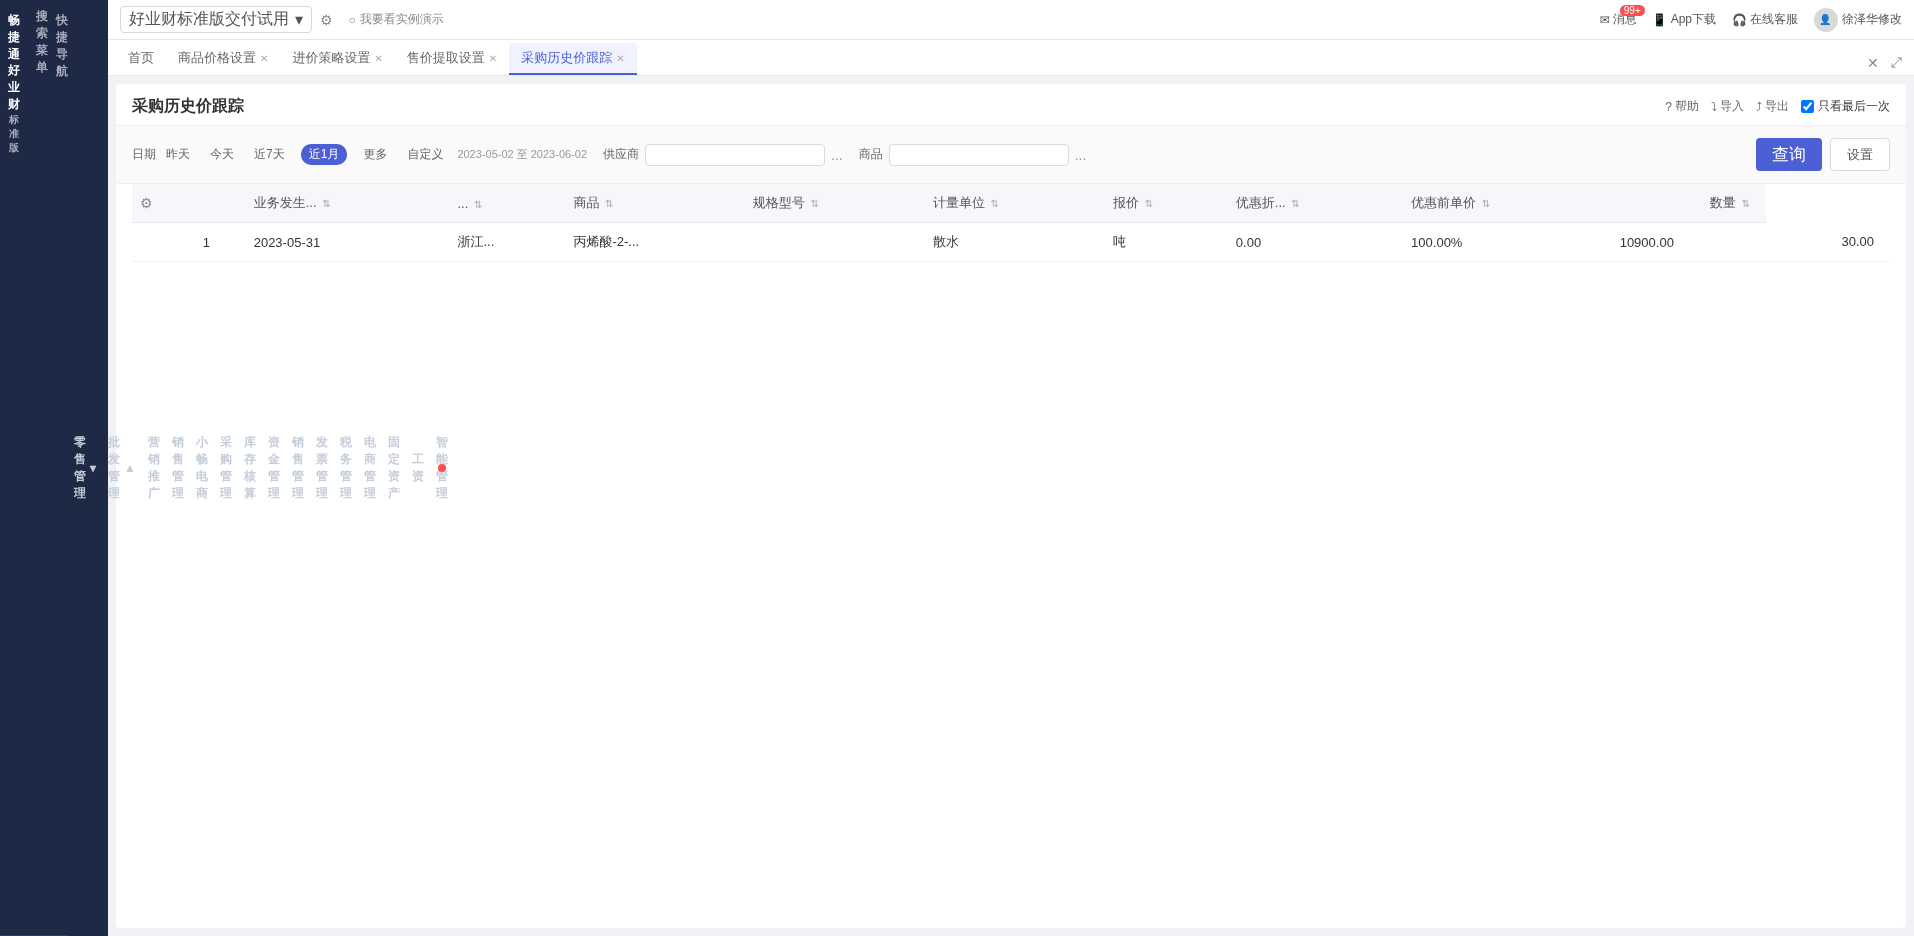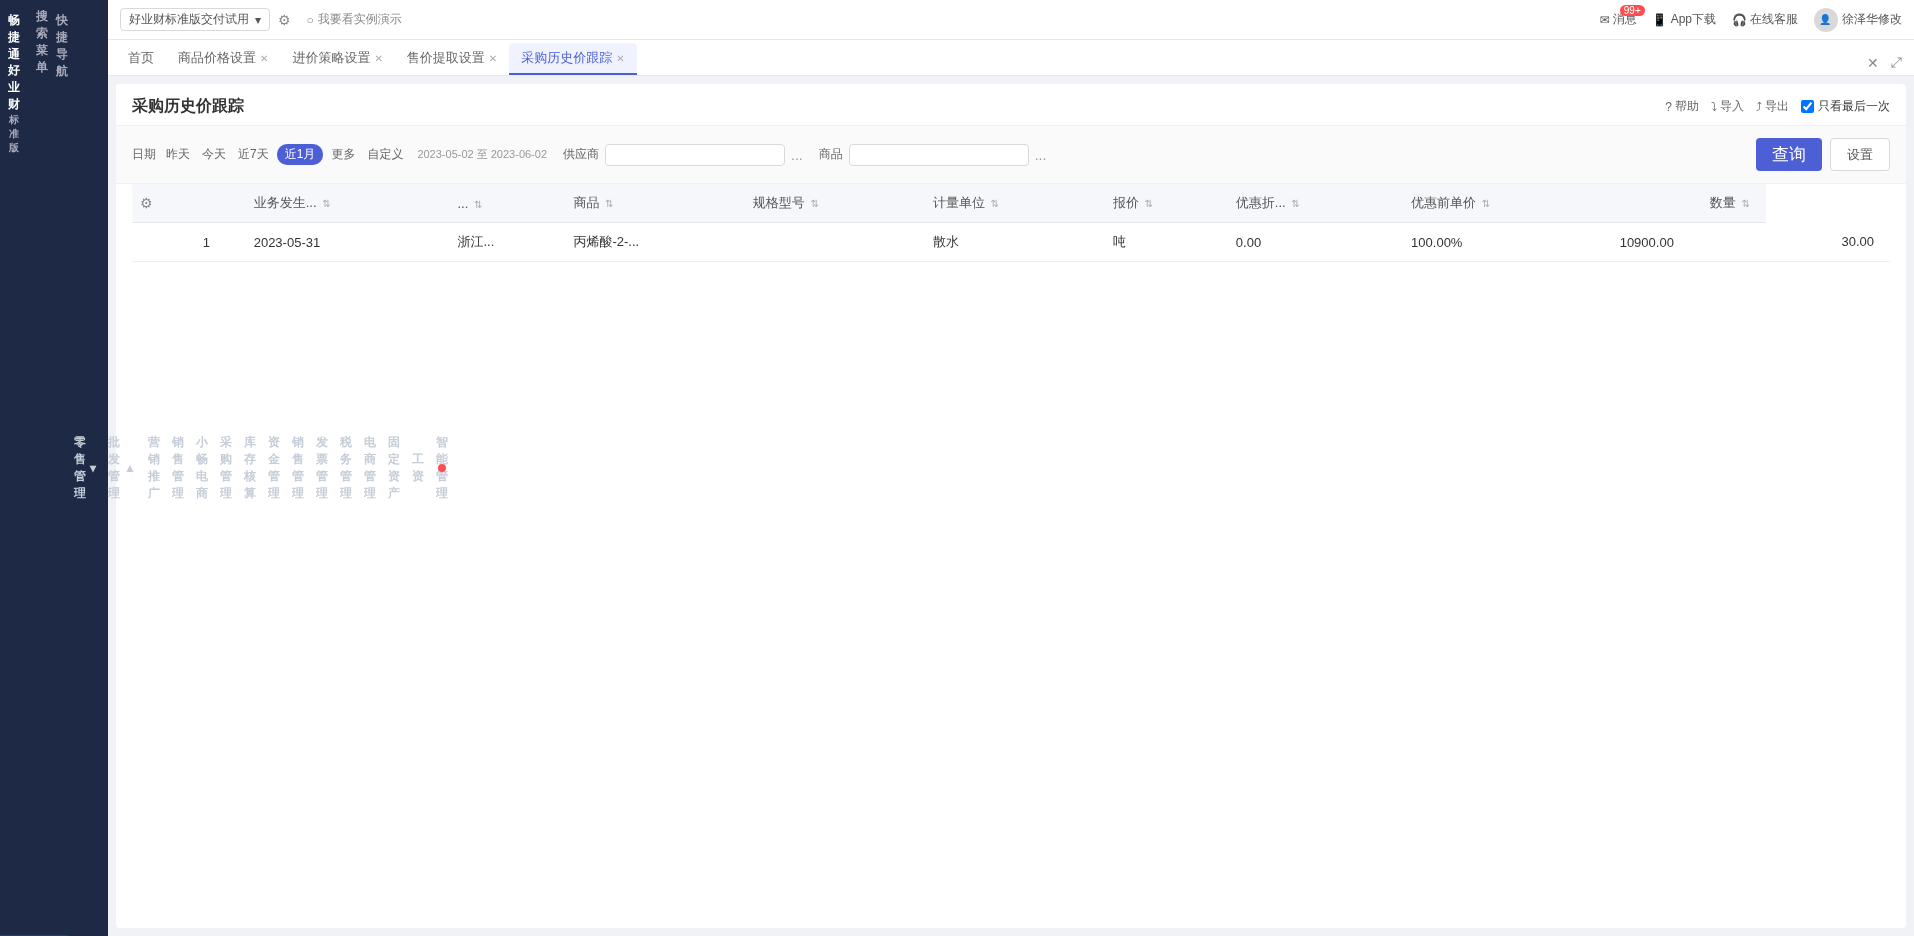--- a/index.html
+++ b/index.html
@@ -17,21 +17,21 @@
     .sidebar-item-label { flex: 1; text-align: center; }
     .sidebar-dot { width: 8px; height: 8px; background: #ff4d4f; border-radius: 50%; position: absolute; left: 8px; top: 50%; transform: translateY(-50%); }
     .sidebar-bottom { margin-top: auto; border-top: 1px solid #2d3f5e; padding: 8px 0; }
     .sidebar-gear { text-align: center; color: #aab; font-size: 16px; cursor: pointer; padding: 8px; }
 
     
     .main { flex: 1; display: flex; flex-direction: column; overflow: hidden; }
 
     
     .topbar { background: #fff; height: 40px; display: flex; align-items: center; padding: 0 12px; border-bottom: 1px solid #e8e8e8; gap: 8px; }
-    .topbar-selector { display: flex; align-items: center; gap: 6px; border: 1px solid #d9d9d9; border-radius: 4px; padding: 2px 8px; font-size: 12px; cursor: pointer; }
+    .topbar-selector { display: flex; align-items: center; gap: 6px; border: 1px solid #d9d9d9; border-radius: 4px; padding: 2px 8px; font-size: 16px; cursor: pointer; }
     .topbar-selector span { color: #555; }
     .topbar-settings { color: #888; cursor: pointer; font-size: 14px; }
     .topbar-demo { display: flex; align-items: center; gap: 4px; color: #888; font-size: 12px; cursor: pointer; margin-left: 8px; }
     .topbar-right { margin-left: auto; display: flex; align-items: center; gap: 16px; }
     .topbar-msg { position: relative; cursor: pointer; color: #555; font-size: 12px; display: flex; align-items: center; gap: 3px; }
     .badge { background: #ff4d4f; color: #fff; border-radius: 10px; font-size: 10px; padding: 0 4px; position: absolute; top: -6px; right: -8px; }
     .topbar-app, .topbar-service { color: #555; font-size: 12px; cursor: pointer; display: flex; align-items: center; gap: 3px; }
     .topbar-user { display: flex; align-items: center; gap: 4px; color: #555; font-size: 12px; cursor: pointer; }
     .user-avatar { width: 24px; height: 24px; background: #d9d9d9; border-radius: 50%; display: flex; align-items: center; justify-content: center; font-size: 10px; }
 
@@ -52,21 +52,21 @@
     .page-actions { display: flex; align-items: center; gap: 12px; }
     .page-action { display: flex; align-items: center; gap: 3px; color: #666; font-size: 12px; cursor: pointer; }
     .checkbox-only { display: flex; align-items: center; gap: 4px; font-size: 12px; color: #333; }
     .checkbox-only input { cursor: pointer; }
 
     
     .filter-bar { padding: 12px 16px; background: #fafafa; border-bottom: 1px solid #f0f0f0; }
     .filter-row { display: flex; align-items: center; gap: 16px; flex-wrap: wrap; }
     .filter-item { display: flex; align-items: center; gap: 6px; }
     .filter-label { font-size: 12px; color: #666; white-space: nowrap; }
-    .filter-date-btns { display: flex; align-items: center; gap: 4px; }
+    .filter-date-btns { display: flex; align-items: center; gap: 12px; }
     .date-btn { font-size: 12px; color: #666; cursor: pointer; padding: 2px 4px; border-radius: 3px; }
     .date-btn.active { background: #4c5fd5; color: #fff; border-radius: 10px; padding: 2px 8px; }
     .date-range { font-size: 11px; color: #999; margin-left: 4px; }
     .filter-input { border: 1px solid #d9d9d9; border-radius: 4px; padding: 3px 8px; font-size: 12px; width: 180px; outline: none; }
     .filter-dots { color: #999; cursor: pointer; font-size: 14px; }
     .filter-actions { margin-left: auto; display: flex; gap: 8px; }
     .btn-primary { background: #4c5fd5; color: #fff; border: none; border-radius: 4px; padding: 5px 16px; font-size: 17px; cursor: pointer; }
     .btn-default { background: #fff; color: #555; border: 1px solid #d9d9d9; border-radius: 4px; padding: 5px 16px; font-size: 13px; cursor: pointer; }
 
     

